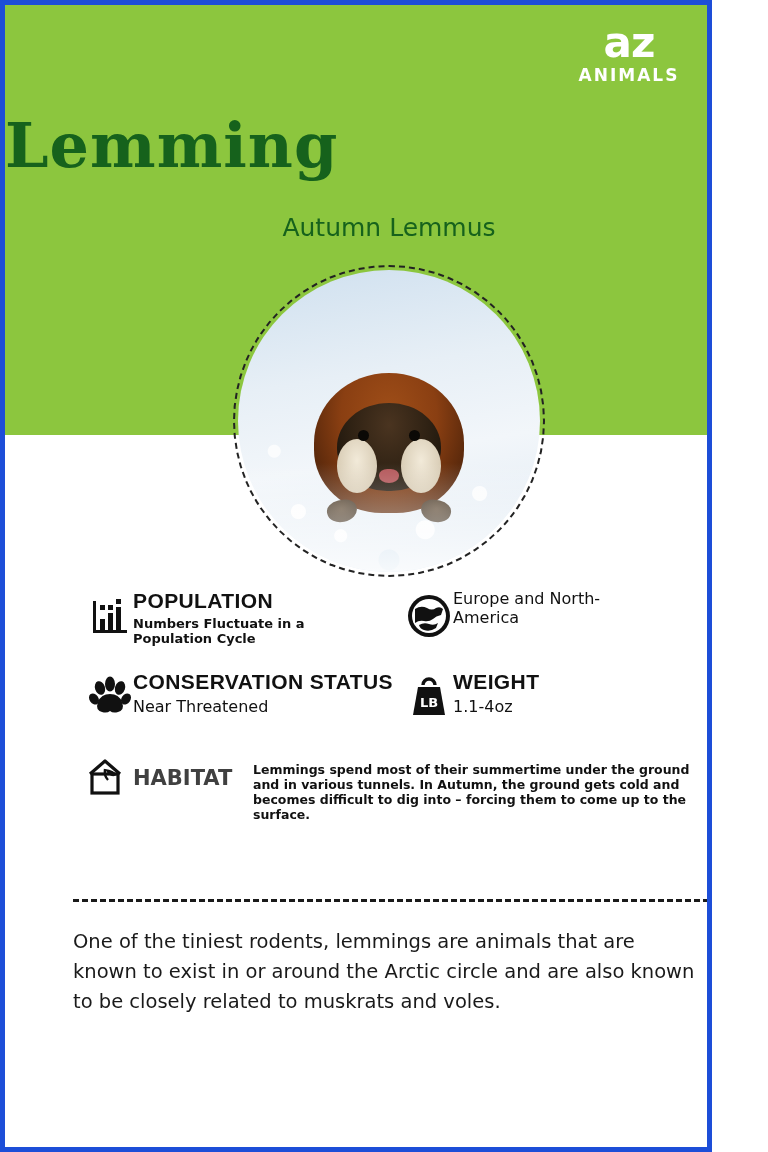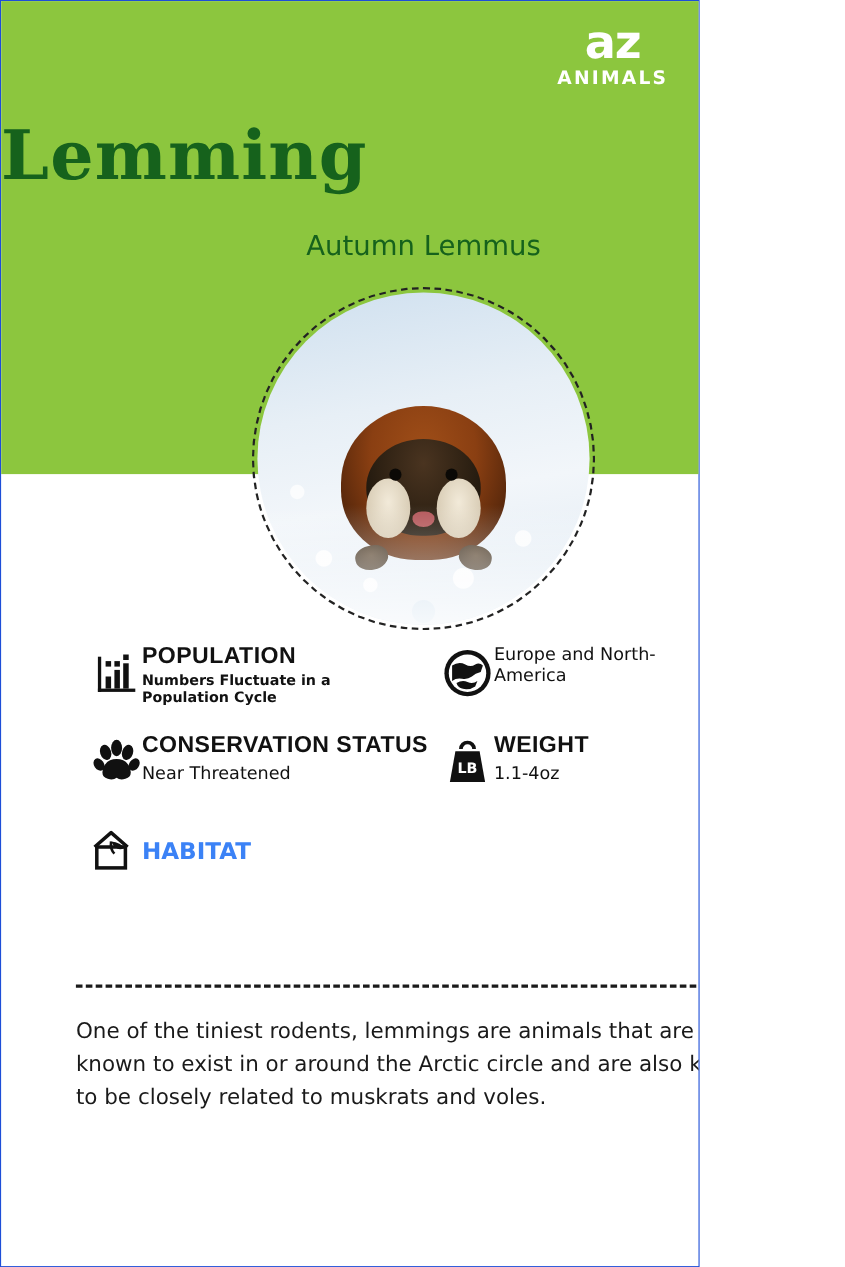--- a/index.html
+++ b/index.html
@@ -8,24 +8,24 @@
   }
   body {
     width: 768px;
     height: 1152px;
     background: #ffffff;
     font-family: "Liberation Sans", sans-serif;
     overflow: hidden;
   }
   .poster {
     position: relative;
-    width: 636px;
+    width: 712px;
     height: 1152px;
     background: #ffffff;
-    border: 1px solid #1d4ed8;
+    border: 5px solid #1d4ed8;
     box-sizing: border-box;
     overflow: hidden;
   }
   
   .header-band {
     position: absolute;
     left: 0;
     top: 0;
     width: 768px;
     height: 430px;
@@ -226,21 +226,21 @@
   
   .habitat-row {
     display: flex;
     align-items: flex-start;
     margin-top: 6px;
   }
   .habitat-label {
     font-family: "DejaVu Sans", sans-serif;
     font-weight: bold;
     font-size: 21px;
-    color: #3b82f6;
+    color: #404040;
     padding-top: 18px;
     min-width: 120px;
   }
   .habitat-text {
     font-family: "DejaVu Sans", sans-serif;
     font-size: 12.5px;
     font-weight: bold;
     line-height: 15px;
     color: #111111;
     width: 444px;
@@ -370,20 +370,21 @@
     <div class="habitat-row">
       <div class="fact-icon">
         <svg width="52" height="52" viewBox="0 0 52 52">
           <path d="M9 23 L24 10 L39 23" fill="none" stroke="#111" stroke-width="3.2" stroke-linejoin="round"></path>
           <rect x="11" y="23" width="26" height="19" fill="none" stroke="#111" stroke-width="3.2"></rect>
           <path d="M24 18 q9 1 12 6 q-7 4 -12 -6 z" fill="#111"></path>
           <path d="M24 18 q-1 7 3 11" fill="none" stroke="#111" stroke-width="2.4"></path>
         </svg>
       </div>
       <div class="habitat-label">HABITAT</div>
+      <div class="habitat-text">Lemmings spend most of their summertime under the ground and in various tunnels. In Autumn, the ground gets cold and becomes difficult to dig into – forcing them to come up to the surface.</div>
     </div>
 
   </div>
 
   <div class="divider"></div>
 
   <div class="description">One of the tiniest rodents, lemmings are animals that are known to exist in or around the Arctic circle and are also known to be closely related to muskrats and voles.</div>
 
 </div>
 

